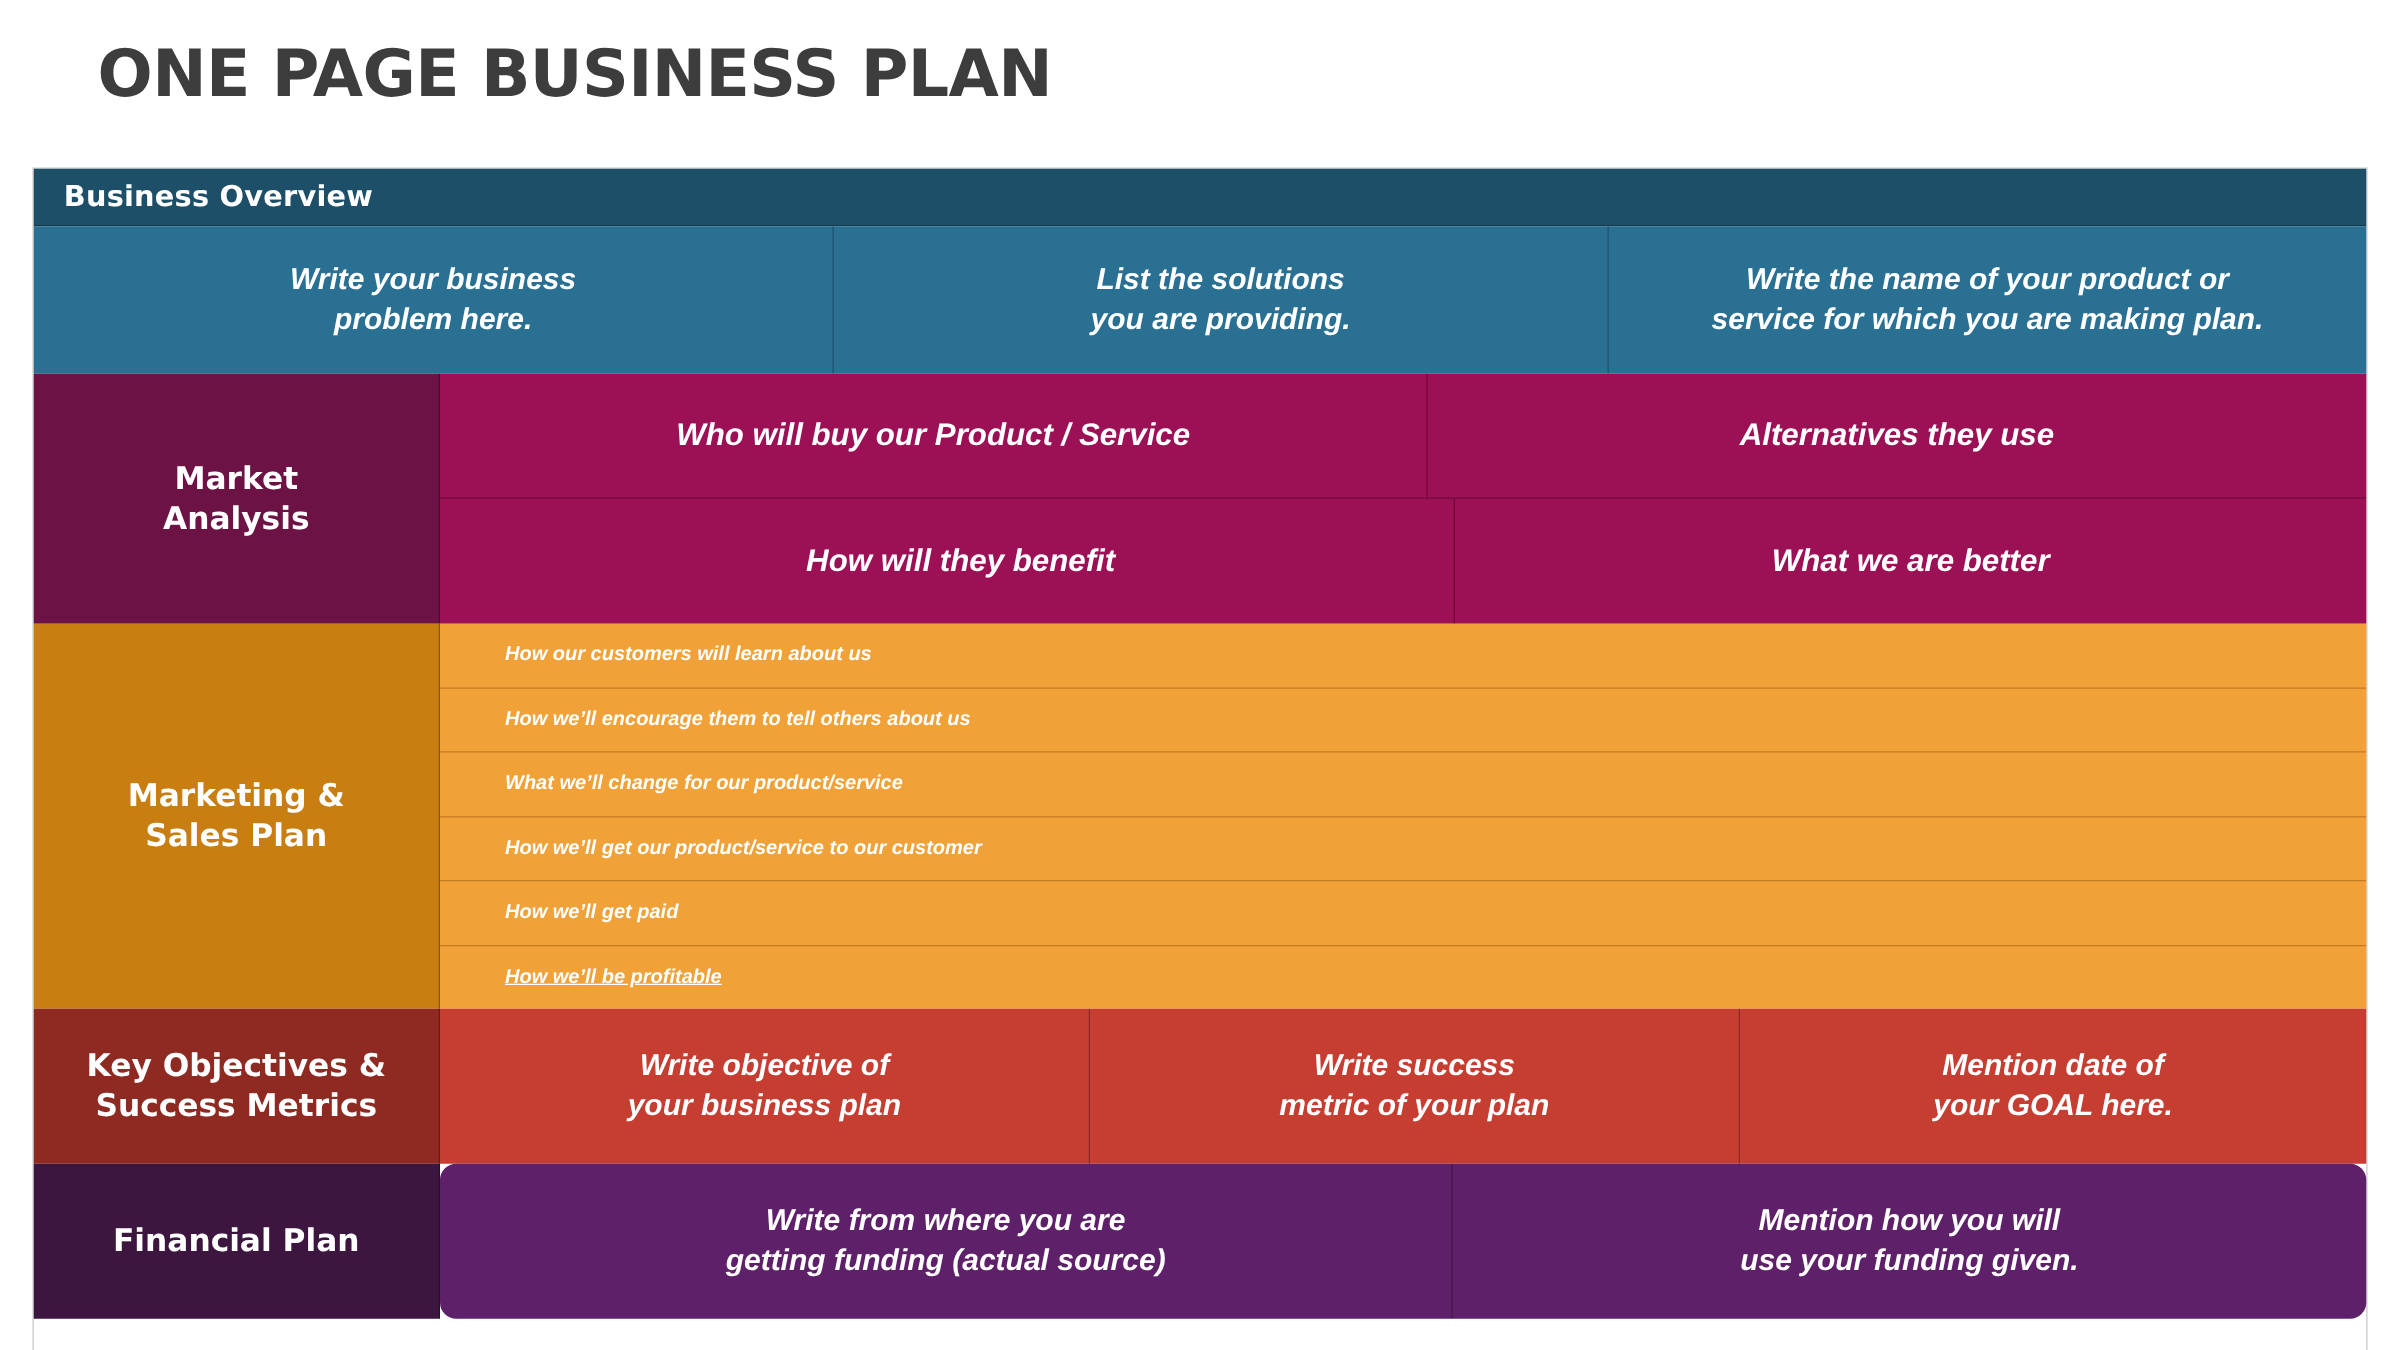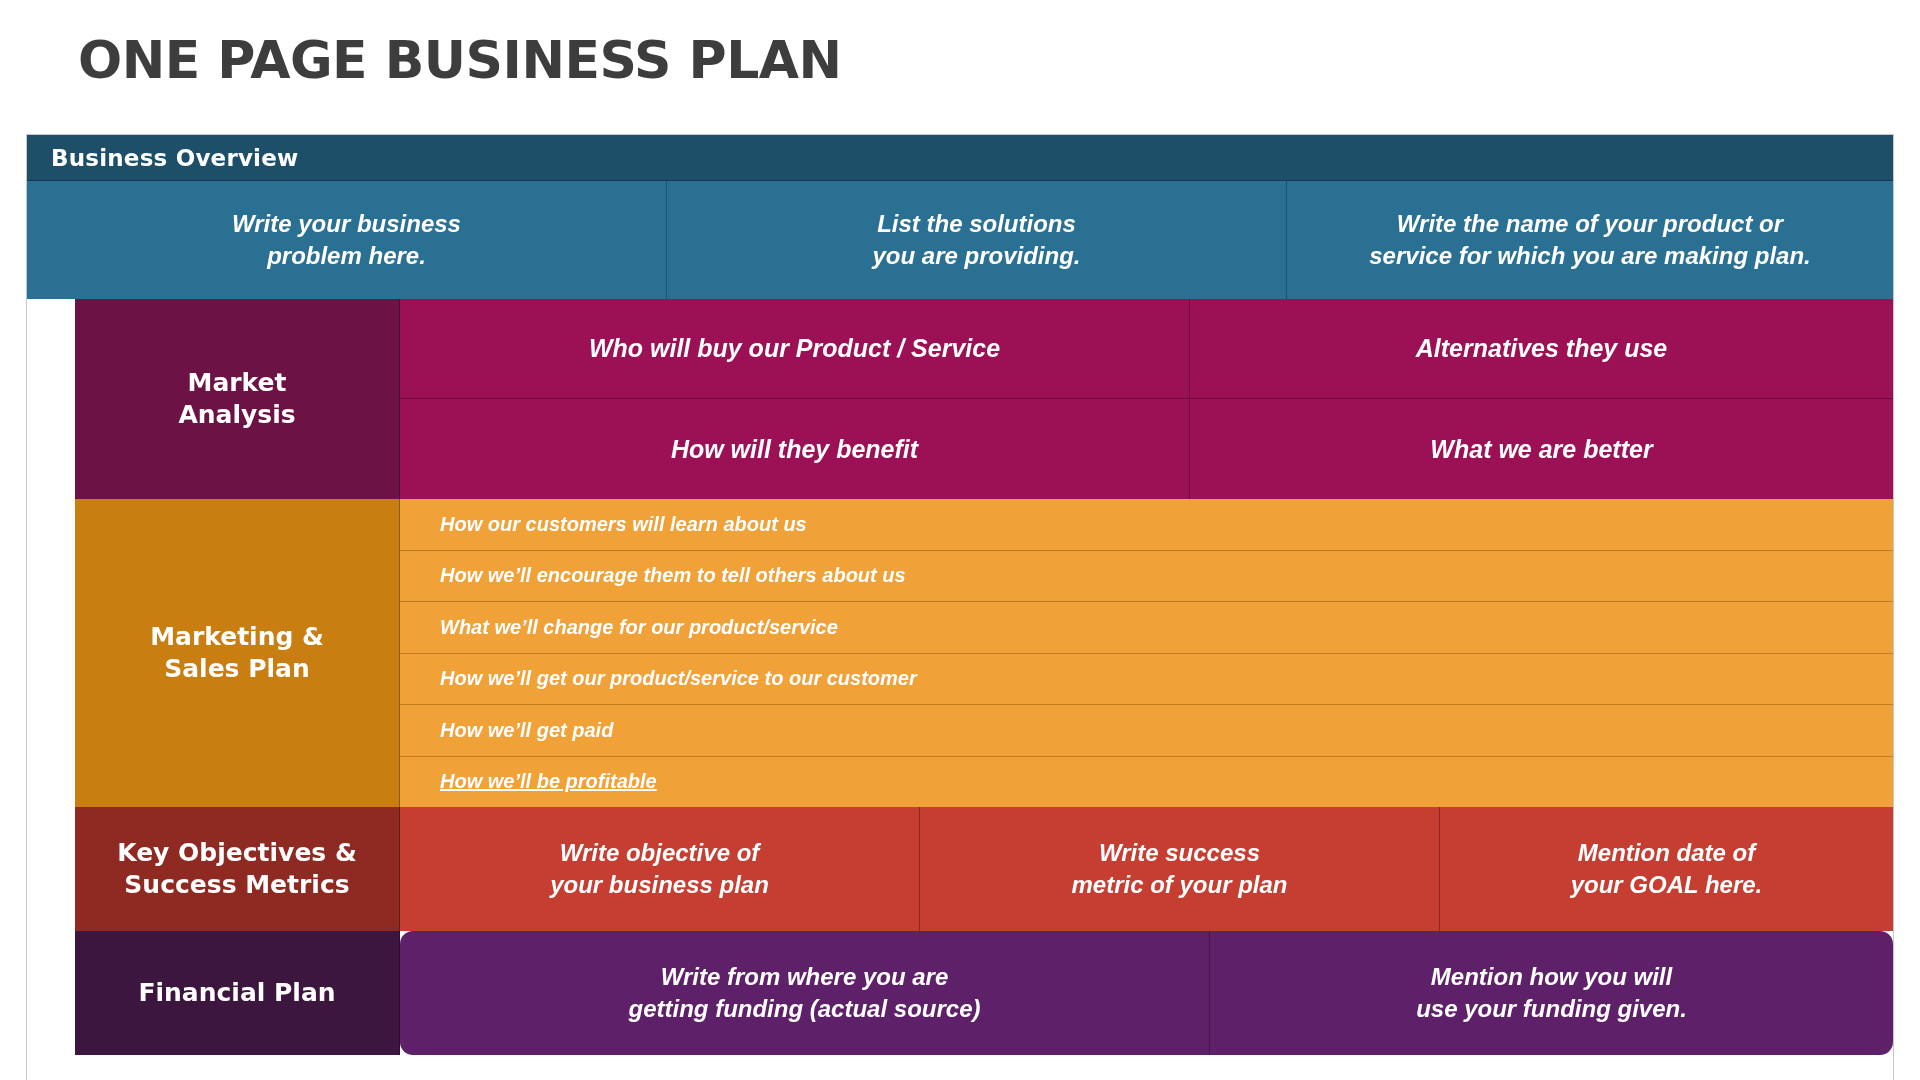--- a/index.html
+++ b/index.html
@@ -91,34 +91,33 @@
     align-items: center;
     justify-content: center;
     text-align: center;
     color: #ffffff;
     font-size: 25px;
     font-weight: bold;
     font-family: "DejaVu Sans", sans-serif;
     line-height: 1.3;
     padding: 4px 10px;
     border-right: 1px solid rgba(0,0,0,0.3);
-    margin-left: 48px;
   }
   .row-content { flex: 1; display: flex; flex-direction: column; }
 
   
   .market-band { height: 200px; }
   .market-label { background: #6d1244; }
   .market-content { background: #9c1055; }
   .market-subrow {
     height: 50%;
     display: flex;
     border-bottom: 1px solid rgba(0,0,0,0.3);
   }
-  .market-subrow:last-child { border-bottom: none; }
+  .market-subrow:last-child { border-bottom: none; padding-left: 22px; }
   .market-cell {
     display: flex;
     align-items: center;
     justify-content: center;
     text-align: center;
     color: #ffffff;
     font-size: 25px;
     font-weight: bold;
     font-style: italic;
     padding: 4px 12px;
@@ -129,23 +128,23 @@
   .mk-c2 { flex: 1; }
 
   
   .marketing-band { height: 308px; }
   .marketing-label { background: #c87e11; }
   .marketing-content { background: #f0a239; }
   .marketing-row {
     flex: 1;
     display: flex;
     align-items: center;
-    padding-left: 40px;
-    color: #ffffff;
-    font-size: 20px;
+    padding-left: 52px;
+    color: #ffffff;
+    font-size: 16px;
     font-weight: bold;
     font-style: italic;
     border-bottom: 1px solid rgba(120,60,0,0.38);
   }
   .marketing-row:last-child { border-bottom: none; text-decoration: underline; }
 
   
   .objectives-band { height: 124px; }
   .objectives-label { background: #8e2a22; }
   .objectives-content { background: #c63d31; flex-direction: row; }

